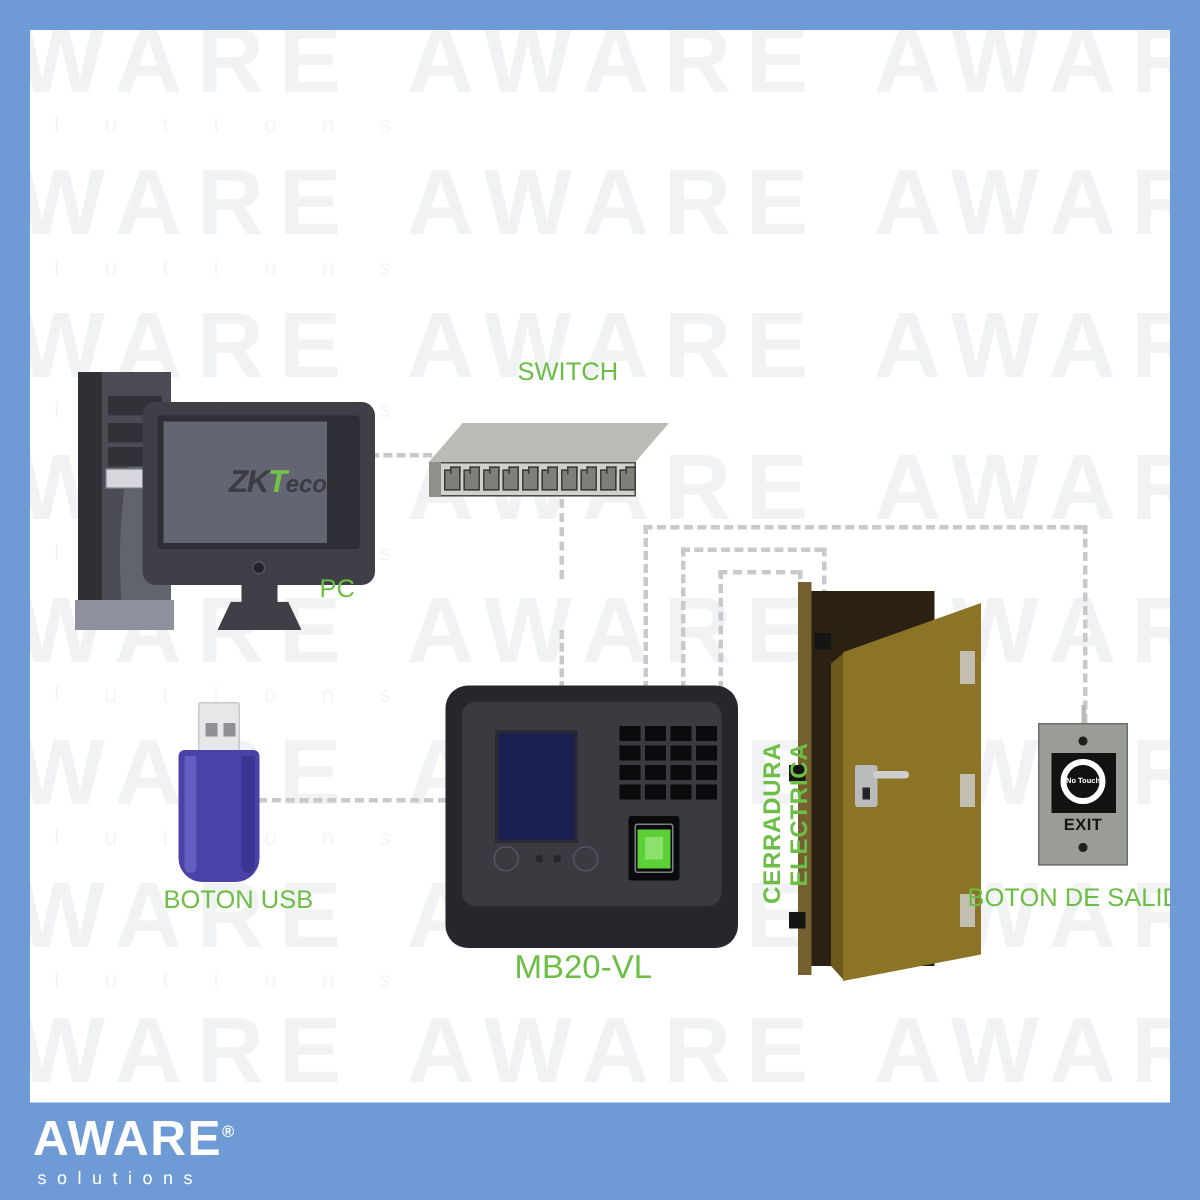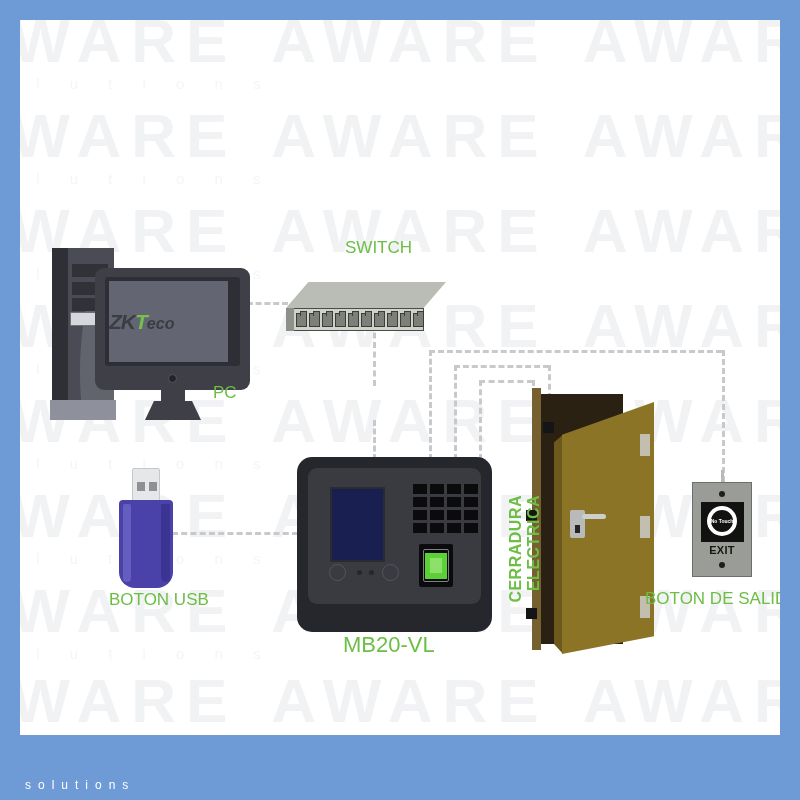--- a/index.html
+++ b/index.html
@@ -116,23 +116,23 @@
   }
   .mon-body {
     position: absolute; left: 53px; top: 20px; width: 155px; height: 122px;
     background: #3e3f47; border-radius: 9px;
   }
   .mon-bezel {
     position: absolute; left: 63px; top: 29px; width: 135px; height: 89px;
     background: #2e2f36; border-radius: 3px;
   }
   .mon-screen {
-    position: absolute; left: 67px; top: 33px; width: 119px; height: 81px;
+    position: absolute; left: 67px; top: 33px; width: 109px; height: 81px;
     background: #646573;
-    display: flex; align-items: center; justify-content: flex-start;
+    display: flex; align-items: center; justify-content: flex-end;
   }
   .zk-logo { font-size: 21px; font-weight: 800; font-style: italic; letter-spacing: -1px; }
   .zk-dark { color: #3b3c44; }
   .zk-green { color: #73c34a; }
   .zk-eco { color: #3b3c44; font-size: 16px; letter-spacing: 0px; }
   .mon-dot {
     position: absolute; left: 126px; top: 126px;
     width: 9px; height: 9px; border-radius: 50%;
     background: #23242a; border: 1px solid #55565e;
   }
@@ -546,14 +546,15 @@
     <div class="eb-ring">
       <span>No Touch</span>
     </div>
     <div class="eb-exit">EXIT</div>
   </div>
   <div class="glabel" style="left:625px; top:569px;">BOTON DE SALIDA</div>
 
 </div>
 
 <div id="footer">
+  <div class="f-aware"><span>AWARE</span><span class="reg">®</span></div>
   <div class="f-sol">solutions</div>
 </div>
 
 </body></html>

